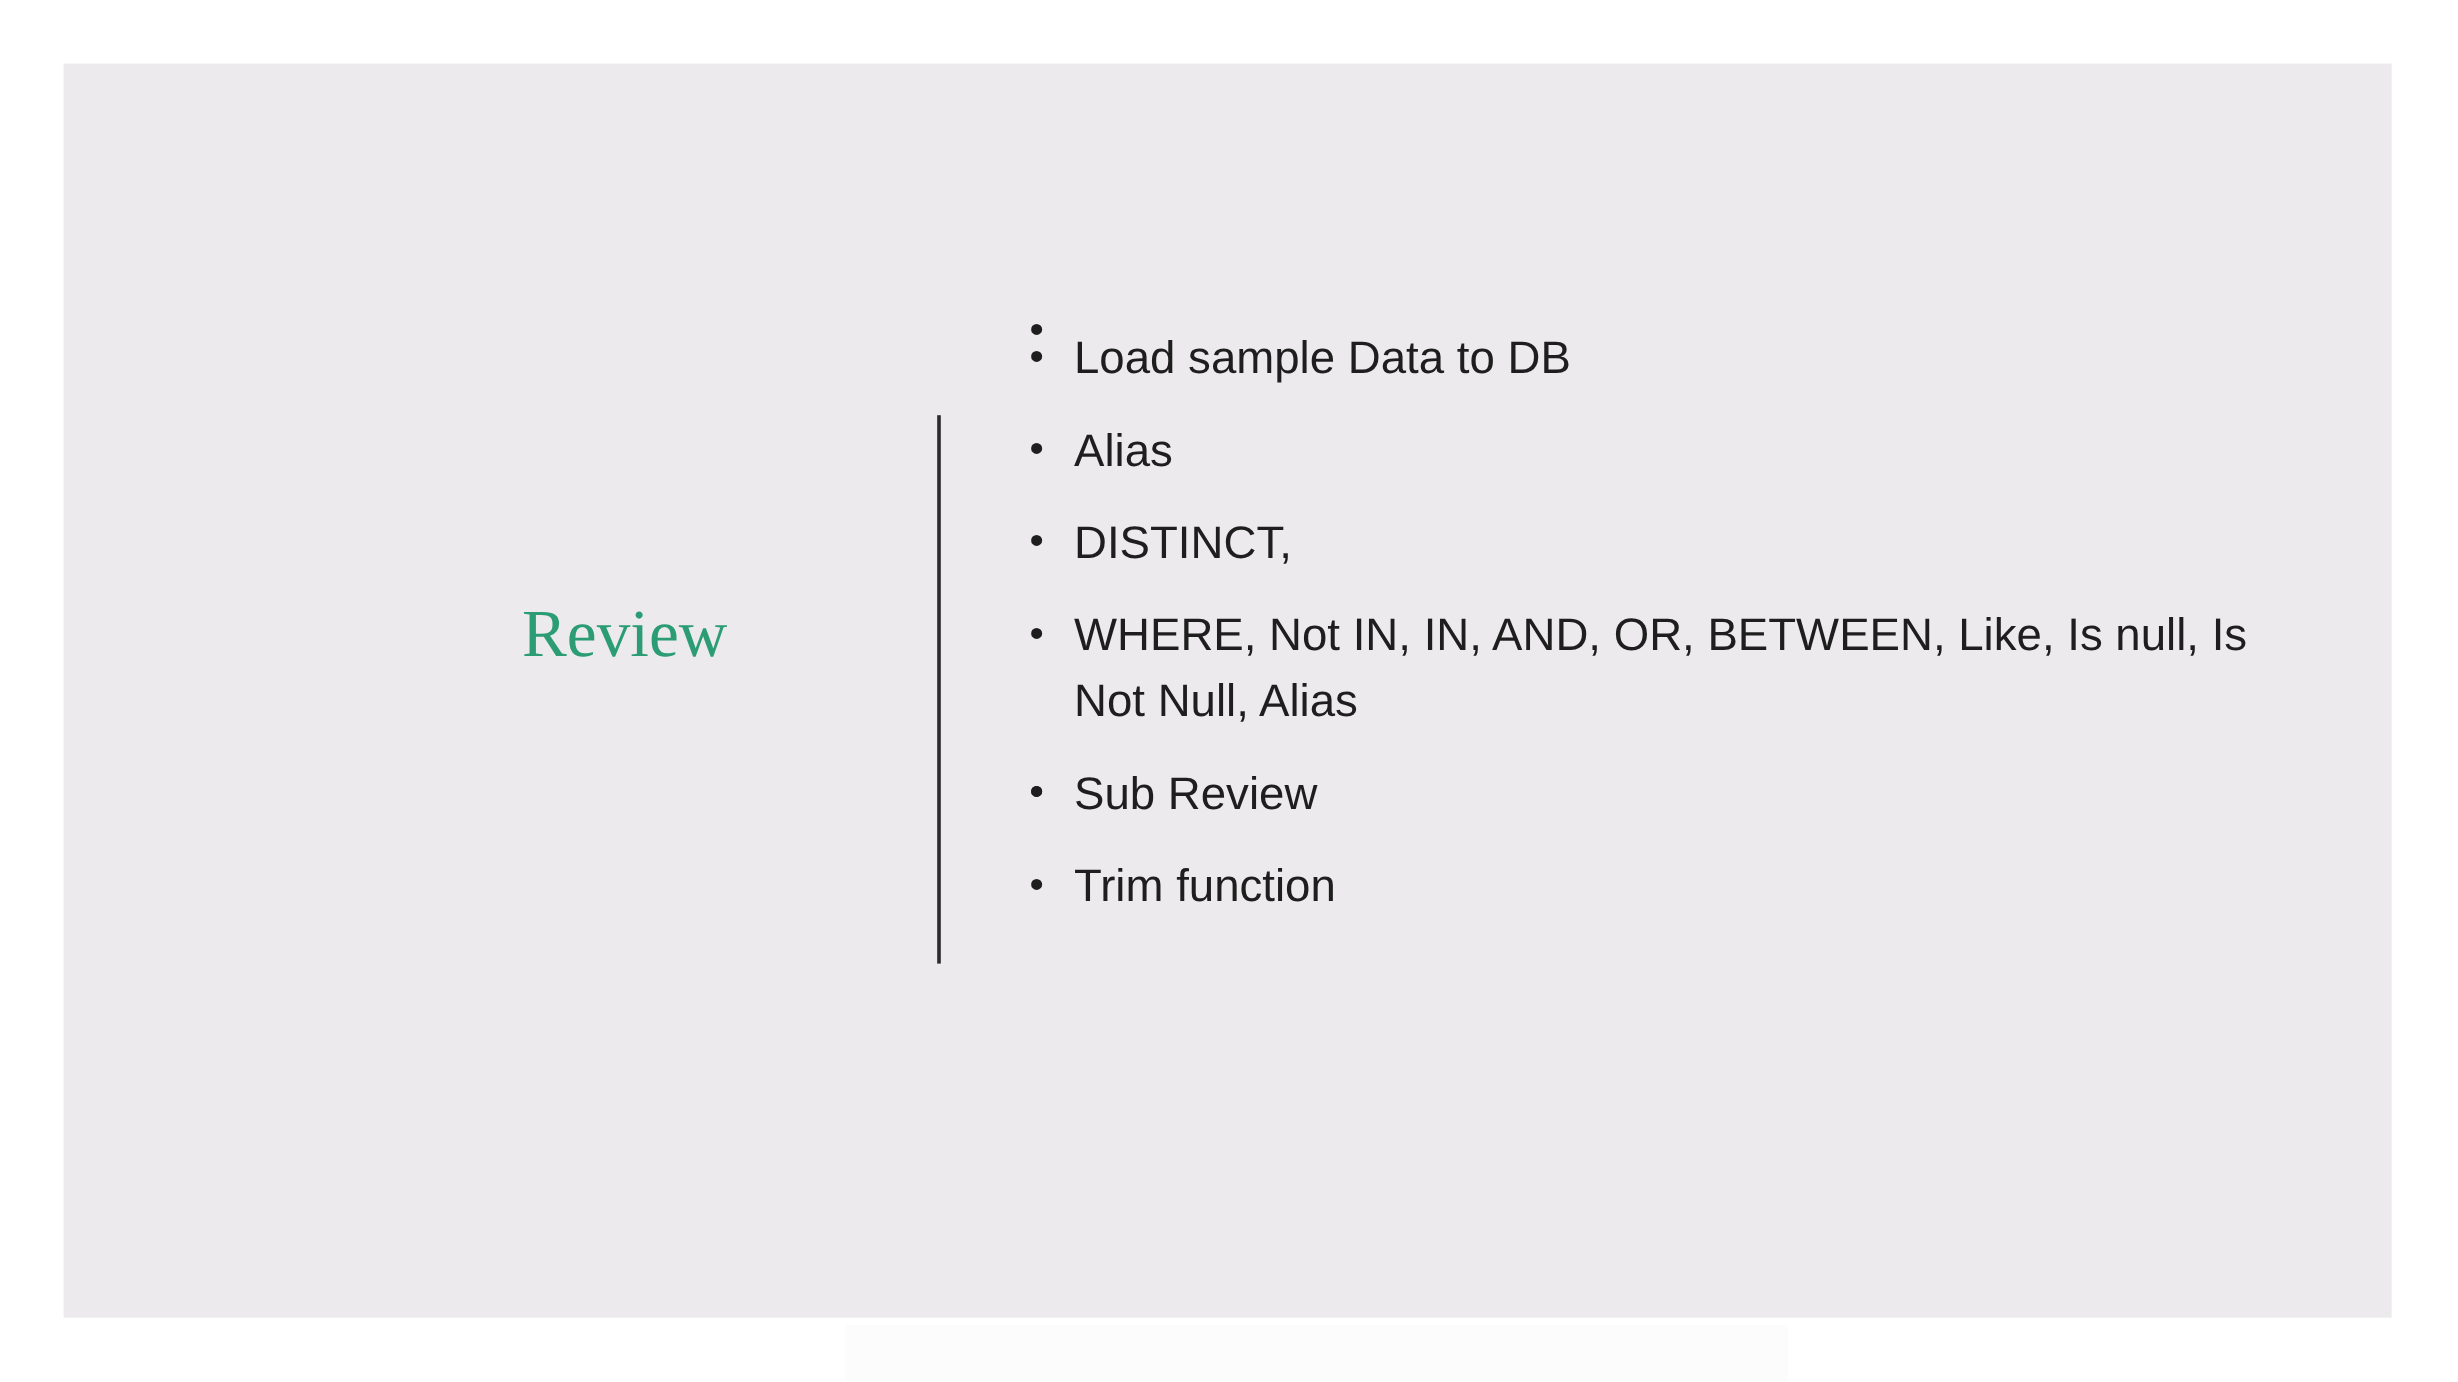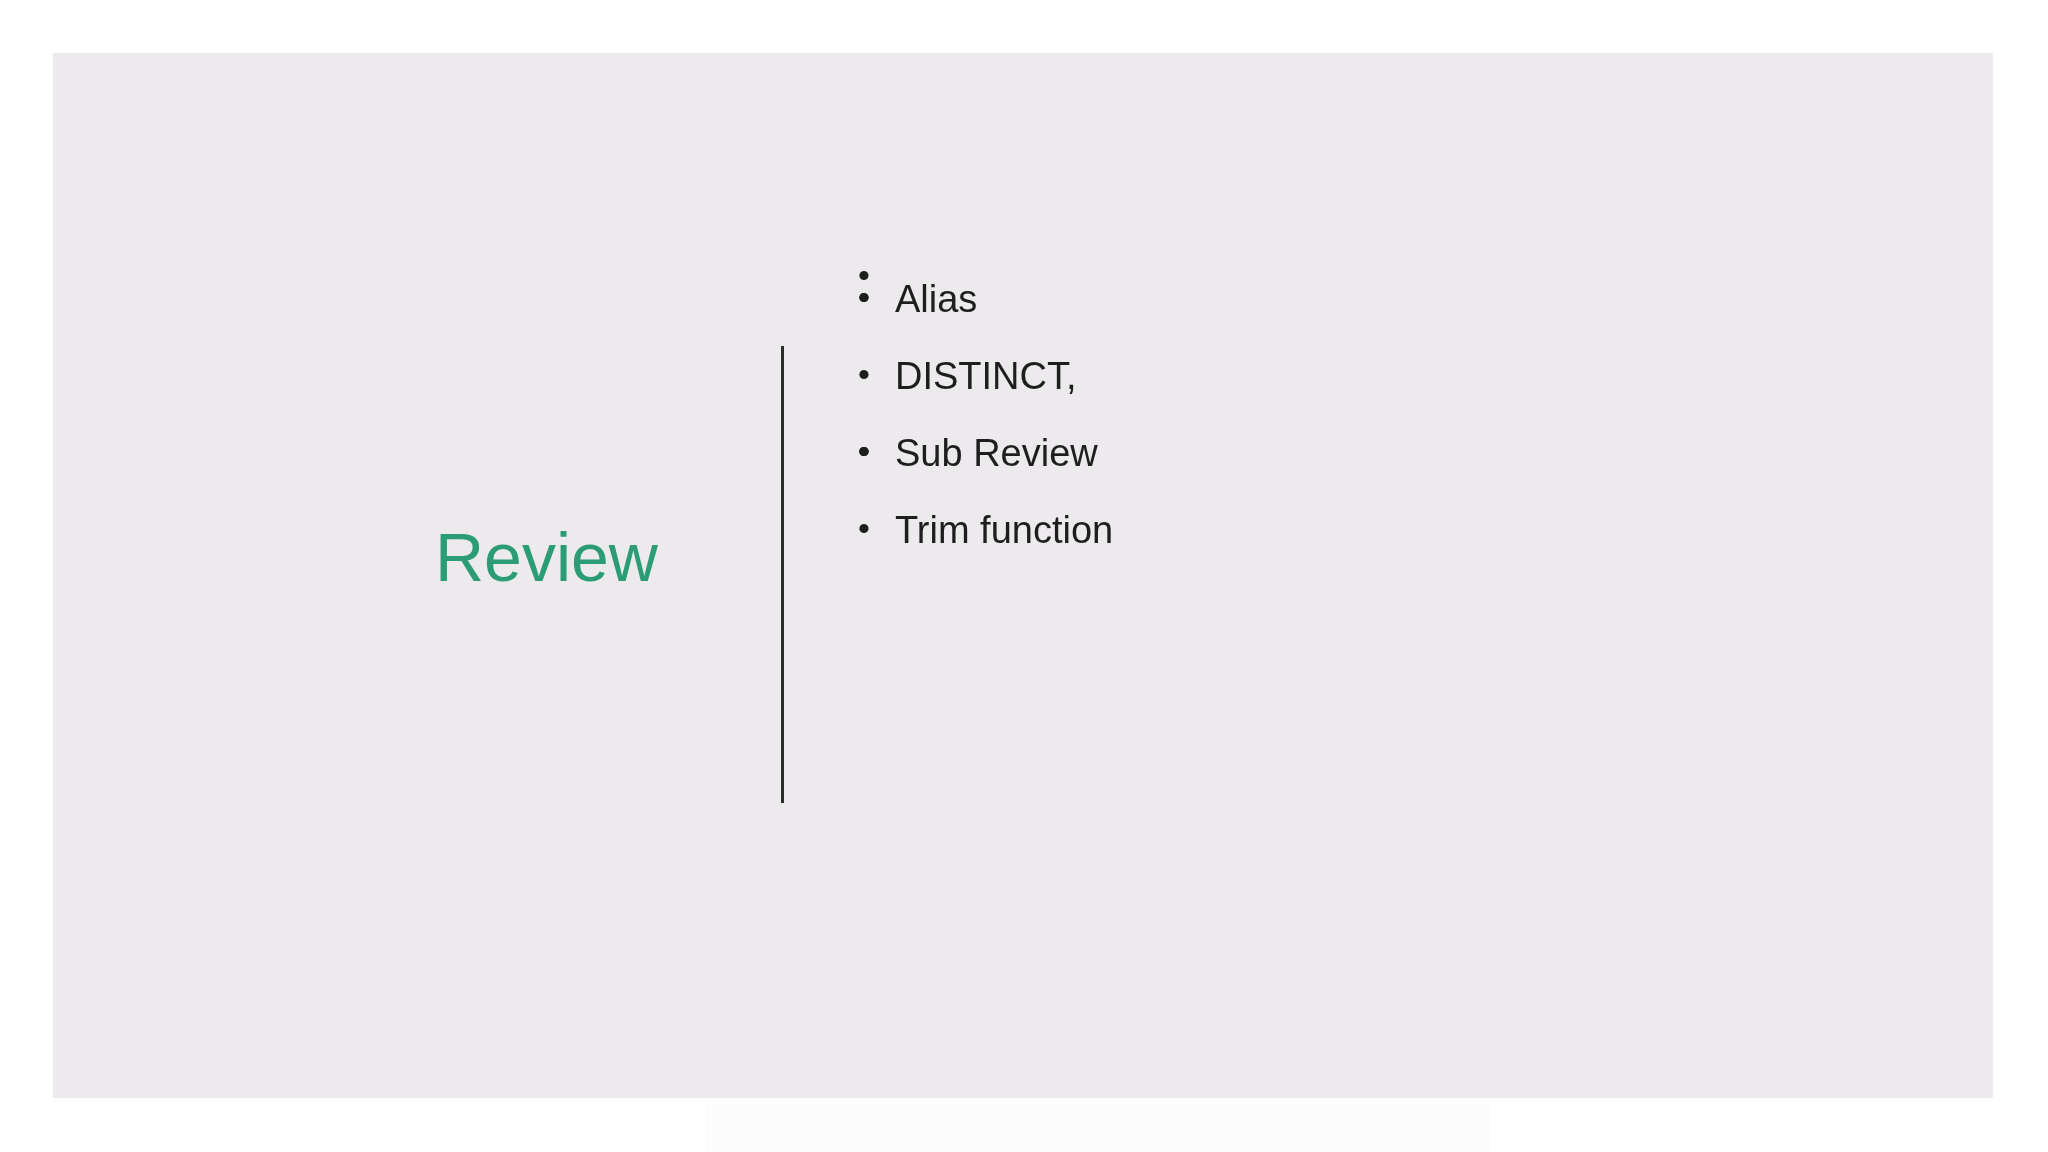--- a/index.html
+++ b/index.html
@@ -29,28 +29,29 @@
     position: absolute;
     left: 53px;
     top: 53px;
     width: 1940px;
     height: 1045px;
     background: var(--slide-bg);
   }
   .slide-title {
     position: absolute;
     left: 382px;
-    top: 470px;
+    top: 448px;
     margin: 0;
-    font-size: 68px;
+    font-size: 56px;
     font-weight: 400;
     line-height: 1;
     letter-spacing: 0px;
     color: var(--title-color);
     white-space: nowrap;
+    font-family: Liberation Serif, serif;
   }
   .divider {
     position: absolute;
     left: 728px;
     top: 293px;
     width: 3px;
     height: 457px;
     background: var(--divider-color);
   }
   .bullet-list {
@@ -88,23 +89,23 @@
 </style>
 </head>
 <body>
 
 <div class="canvas">
   <div class="slide">
     <h1 class="slide-title">Review</h1>
     <div class="divider"></div>
     <ul class="bullet-list">
         <li class="bullet-item"><span class="dot">•</span></li>
-        <li class="bullet-item"><span class="dot">•</span></li>
+        <li class="bullet-item"><span class="dot">•</span><span>Load sample Data to DB</span></li>
         <li class="bullet-item"><span class="dot">•</span><span>Alias</span></li>
         <li class="bullet-item"><span class="dot">•</span><span>DISTINCT,</span></li>
-        <li class="bullet-item"><span class="dot">•</span></li>
+        <li class="bullet-item"><span class="dot">•</span><span>WHERE, Not IN, IN, AND, OR, BETWEEN, Like, Is null, Is Not Null, Alias</span></li>
         <li class="bullet-item"><span class="dot">•</span></li>
         <li class="bullet-item"><span class="dot">•</span><span>Sub Review</span></li>
         <li class="bullet-item"><span class="dot">•</span><span>Trim function</span></li>
       </ul>
   </div>
   <div class="bottom-strip"></div>
 </div>
 
 </body></html>

